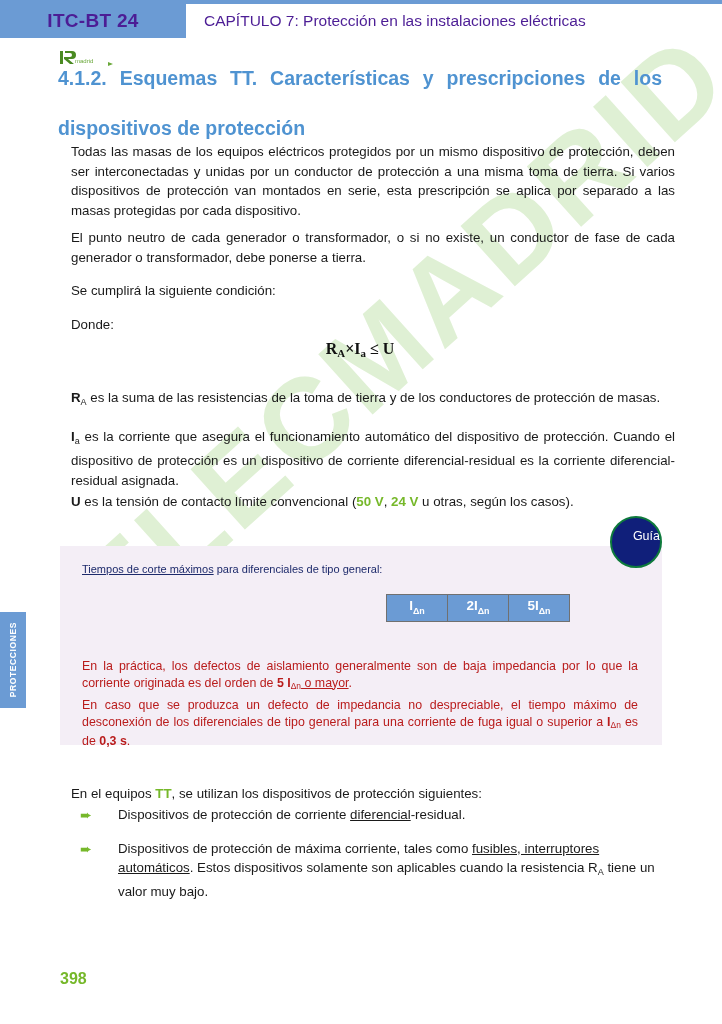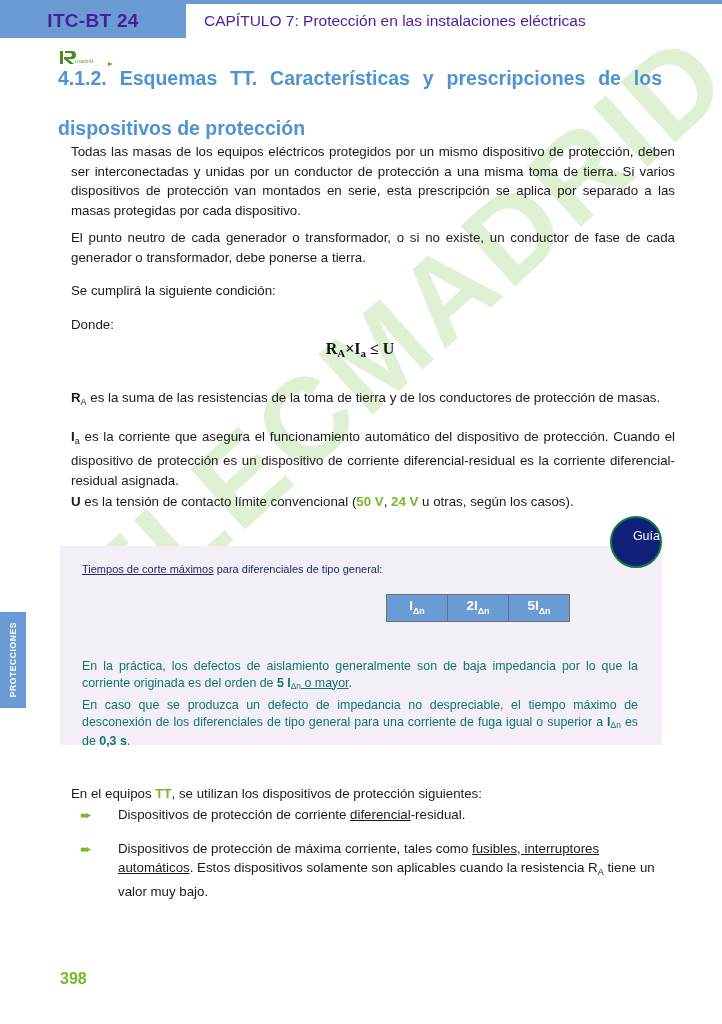--- a/index.html
+++ b/index.html
@@ -238,21 +238,21 @@
   }
   #cut-table th.hd sub, #cut-table td sub { font-size: 0.66em; }
 
   #note-box p.note-p {
     position: absolute;
     left: 22px;
     width: 556px;
     margin: 0;
     font-size: 12.4px;
     line-height: 16.5px;
-    color: #0f766e;
+    color: #b91c1c;
     text-align: justify;
   }
   #note-box p.note-p.p1 { top: 112px; }
   #note-box p.note-p.p2 { top: 151px; }
 
   
   #guia-badge {
     position: absolute;
     left: 610px;
     top: 516px;

